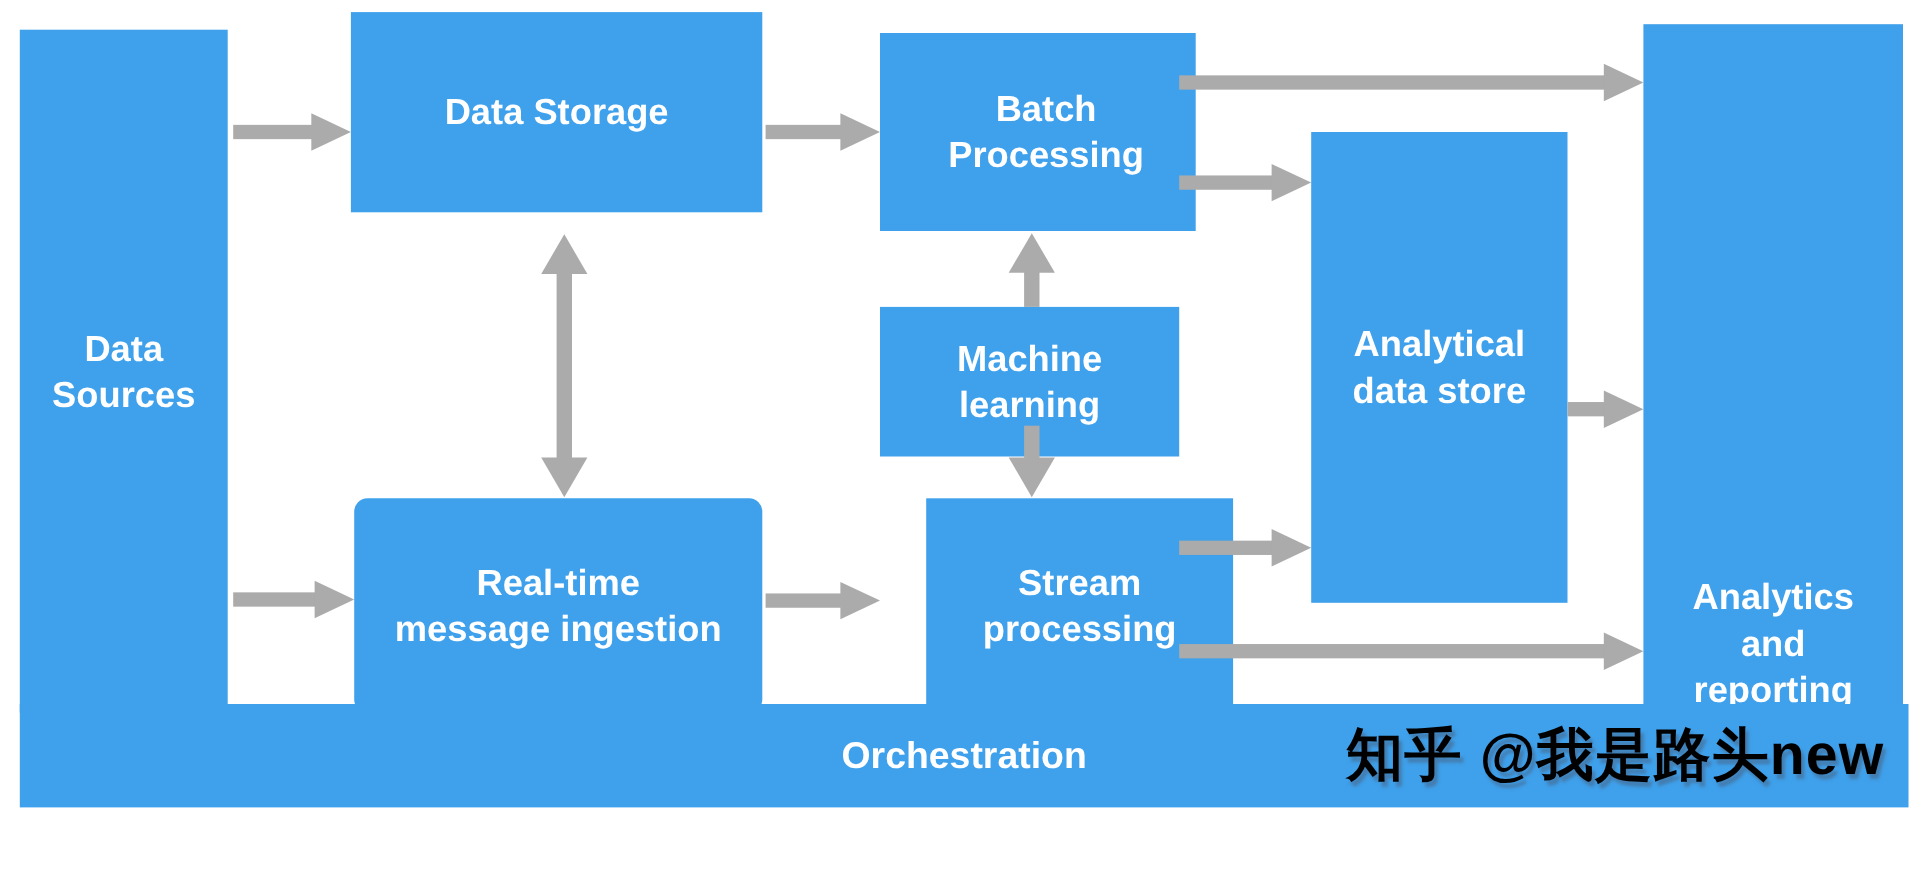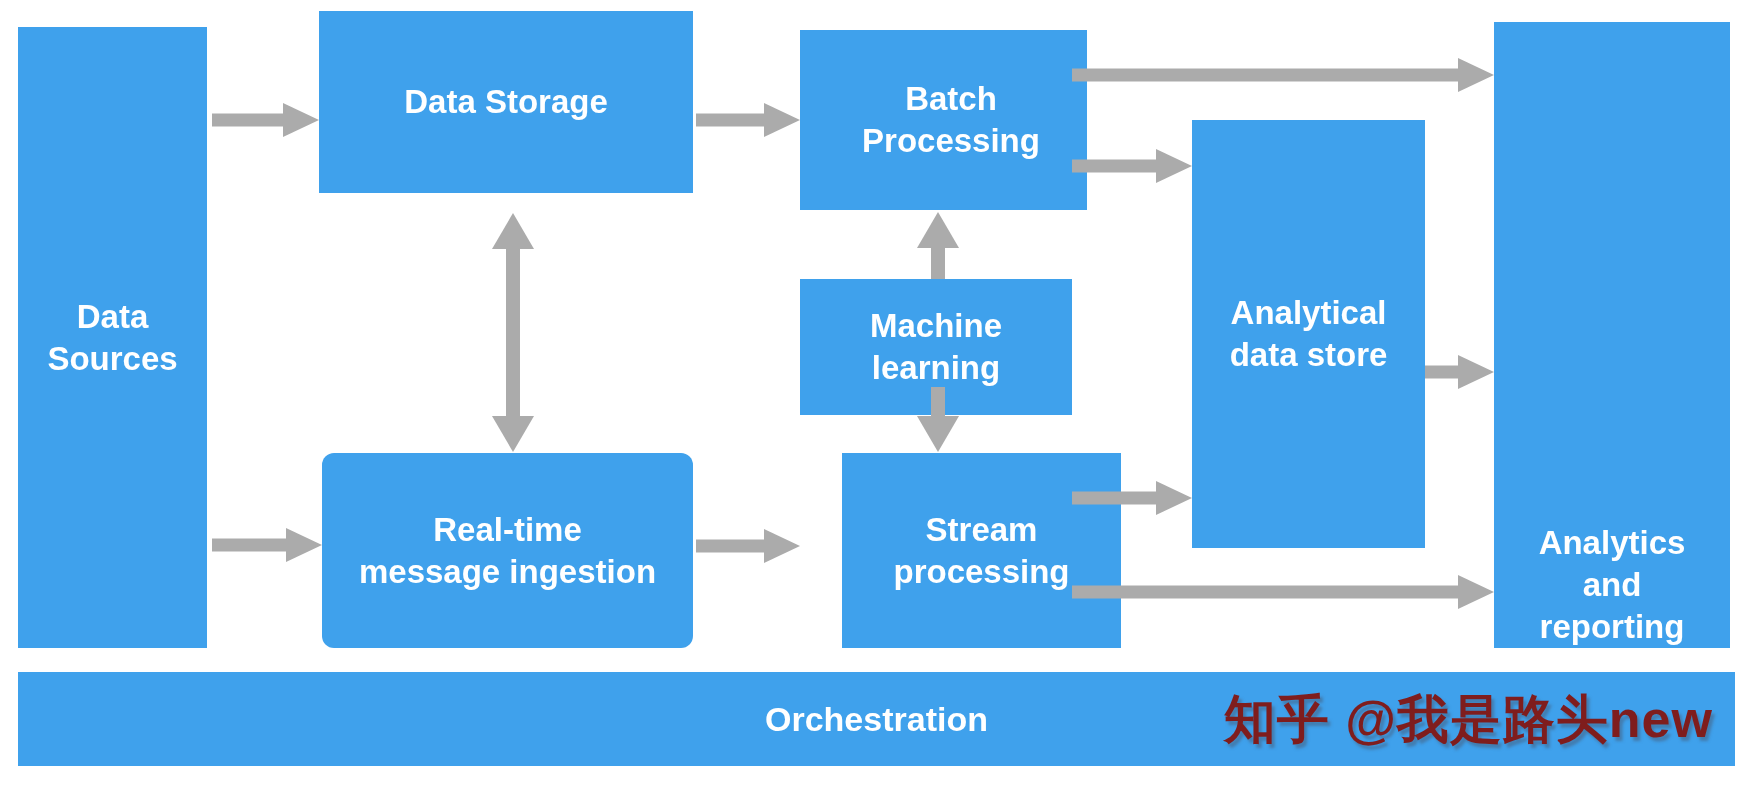--- a/index.html
+++ b/index.html
@@ -27,31 +27,31 @@
     white-space: pre-line;
   }
   #node-data-sources            { left: 18px;   top: 27px;  width: 189px;  height: 621px; }
   #node-data-storage            { left: 319px;  top: 11px;  width: 374px;  height: 182px; }
   #node-batch-processing        { left: 800px;  top: 30px;  width: 272px;  height: 180px; padding-left: 15px; }
   #node-machine-learning        { left: 800px;  top: 279px; width: 272px;  height: 136px; }
   #node-real-time-ingestion     { left: 322px;  top: 453px; width: 371px;  height: 195px; border-radius: 12px; }
   #node-stream-processing       { left: 800px;  top: 453px; width: 279px;  height: 195px; margin-left: 42px; }
   #node-analytical-data-store   { left: 1192px; top: 120px; width: 233px;  height: 428px; }
   #node-analytics-reporting     { left: 1494px; top: 22px;  width: 236px;  height: 626px; align-items: flex-end; }
-  #node-orchestration           { left: 18px;   top: 672px; width: 1717px; height: 94px; font-size: 34px; text-align: right; }
+  #node-orchestration           { left: 18px;   top: 640px; width: 1717px; height: 94px; font-size: 34px; text-align: right; }
 
   
   .watermark {
     position: absolute;
     right: 22px;
     top: 50%;
     transform: translateY(-50%);
     font-size: 52px;
     font-weight: 600;
-    color: #7f1d1d;
+    color: #000000;
     white-space: nowrap;
     text-shadow: 3px 4px 3px rgba(70, 95, 125, 0.55);
     letter-spacing: 1px;
   }
 
   
   .arrow-h { position: absolute; height: 34px; }
   .arrow-h .shaft {
     position: absolute;
     left: 0; right: 34px;

